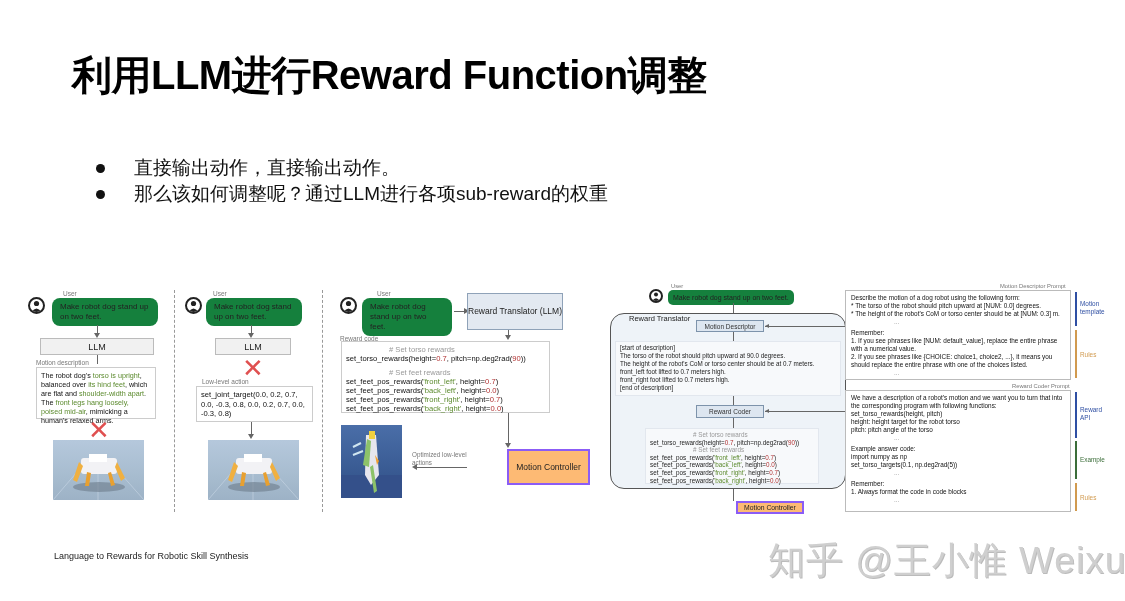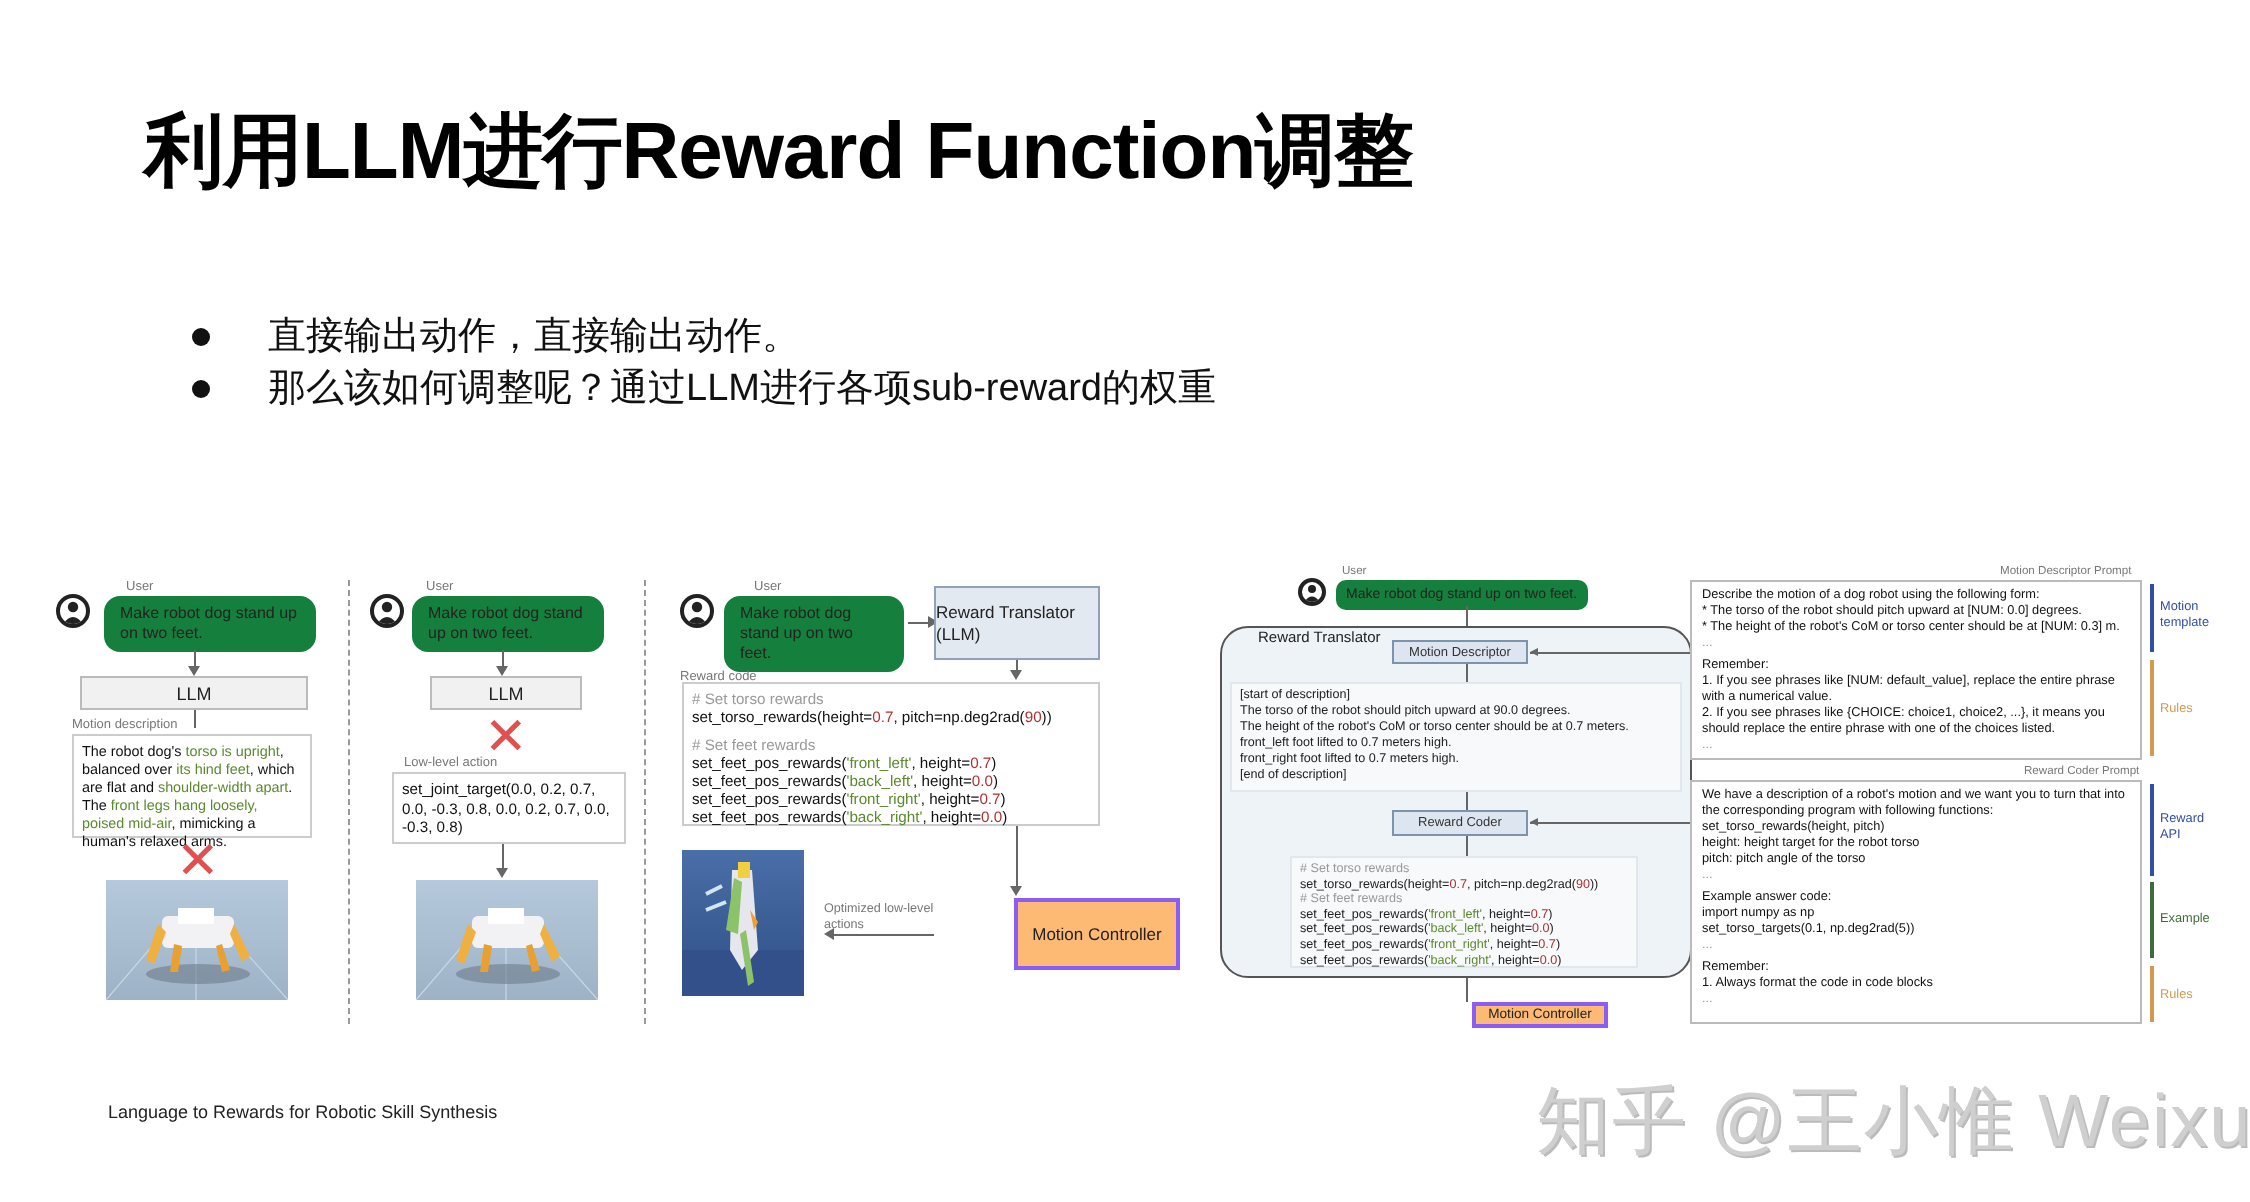--- a/index.html
+++ b/index.html
@@ -22,21 +22,21 @@
   .avatar svg { display:block; }
   .bubble { background: #15803d; border-radius: 8px; font-size: 8px; line-height: 10px; color: #222; padding: 4px 8px; }
   .box { border: 1px solid #bbb; background: #f1f1f1; font-size: 9px; color: #222; display:flex; align-items:center; justify-content:center; }
   .textbox { border: 1px solid #ccc; background: #fff; font-size: 7.5px; line-height: 9.5px; color: #111; padding: 3px 4px; }
   .vline { width: 1px; background: #666; }
   .arrowdown { width: 0; height: 0; border-left: 3px solid transparent; border-right: 3px solid transparent; border-top: 5px solid #666; }
   .dashdiv { width: 0; border-left: 1px dashed #999; }
   .xmark { font-size: 26px; color: #e05050; font-weight: 300; line-height: 20px; }
   .green { color: #5b8a2d; }
   .red { color: #b03030; }
-  .grey { color: #999; }
+  .grey { color: #999; margin-left: 43px; }
   .robotimg { background: linear-gradient(180deg,#b5c8dc 0%, #a7bccf 60%, #9db2c6 100%); overflow: hidden; }
   .code { font-family: "Liberation Sans", sans-serif; }
 
   .rt-frame { border: 1px solid #555; border-radius: 14px; background: #eef3f8; }
   .bluebox { background: #dde6f0; border: 1px solid #7d93ab; font-size: 6.5px; color: #333; display:flex; align-items:center; justify-content:center; }
   .greenbox { background: #fdba74; border: 2px solid #8b5cf6; display:flex; align-items:center; justify-content:center; color: #222; margin-left: 40px; }
   .prompt { border: 1px solid #bbb; background: #fff; font-size: 6.4px; line-height: 8px; color: #111; padding: 3px 5px; }
   .sidebar-bar { width: 2px; }
   .sidelabel { font-size: 6.4px; line-height: 8px; }
 </style>
@@ -122,21 +122,21 @@
   <div class="abs tiny" style="left:357px; top:10px;">User</div>
   <div class="abs avatar" style="left:320px; top:17px;">
     <svg width="13" height="13" viewBox="0 0 13 13">
         <circle cx="6.5" cy="4.5" r="2.6" fill="#222"></circle>
         <path d="M1.5 13 Q6.5 6 11.5 13 Z" fill="#222"></path>
       </svg>
   </div>
   <div class="abs bubble" style="left:342px; top:18px; width:90px;">Make robot dog stand up on two feet.</div>
   <div class="abs" style="left:434px; top:31px; width:12px; height:1px; background:#666;"></div>
   <div class="abs" style="left:444px; top:28px; width:0; height:0; border-top:3px solid transparent; border-bottom:3px solid transparent; border-left:5px solid #666;"></div>
-  <div class="abs bluebox" style="left:447px; top:13px; width:83px; height:37px; font-size:8.5px; line-height:11px; text-align:left; background:#e3e9f1; border-color:#8fa2b8; color:#222;">Reward Translator (LLM)</div>
+  <div class="abs bluebox" style="left:447px; top:13px; width:96px; height:37px; font-size:8.5px; line-height:11px; text-align:center; background:#e3e9f1; border-color:#8fa2b8; color:#222;">Reward Translator (LLM)</div>
   <div class="abs vline" style="left:488px; top:50px; height:7px;"></div>
   <div class="abs arrowdown" style="left:485px; top:55px;"></div>
   <div class="abs tiny" style="left:320px; top:55px;">Reward code</div>
   <div class="abs textbox code" style="left:321px; top:61px; width:209px; height:72px; font-size:7.6px; line-height:9px;">
     <div class="grey"># Set torso rewards</div>
     <div><span>set_torso_rewards(height=</span><span class="red">0.7</span><span>, pitch=np.deg2rad(</span><span class="red">90</span><span>))</span></div>
     <div style="height:5px"></div>
     <div class="grey"># Set feet rewards</div>
     <div><span>set_feet_pos_rewards(</span><span class="green">'front_left'</span><span>, height=</span><span class="red">0.7</span><span>)</span></div>
     <div><span>set_feet_pos_rewards(</span><span class="green">'back_left'</span><span>, height=</span><span class="red">0.0</span><span>)</span></div>

